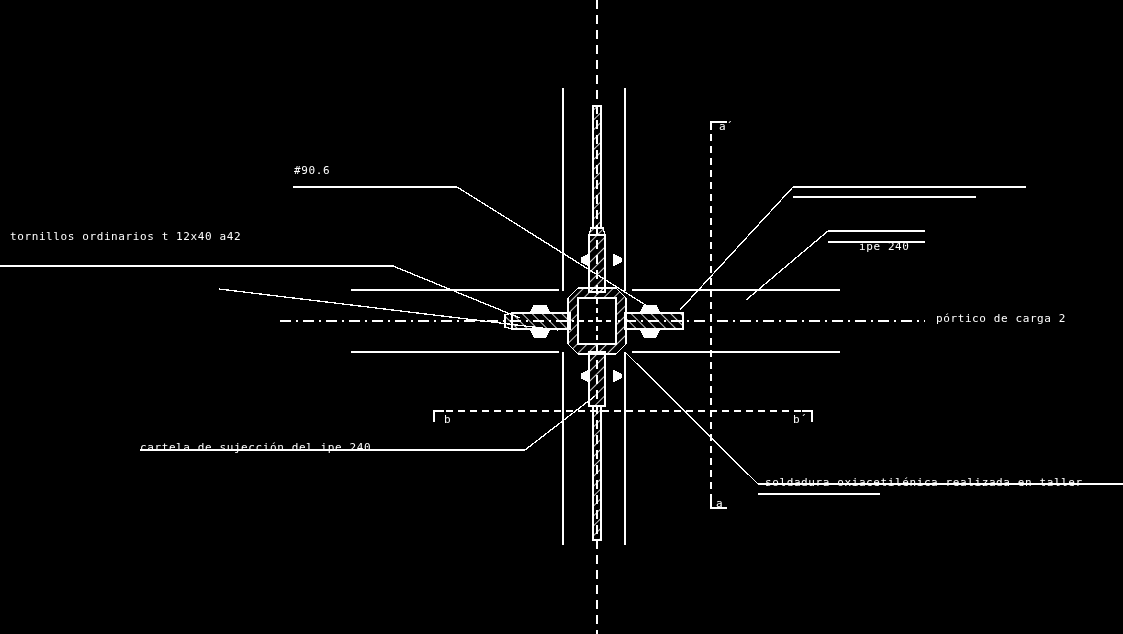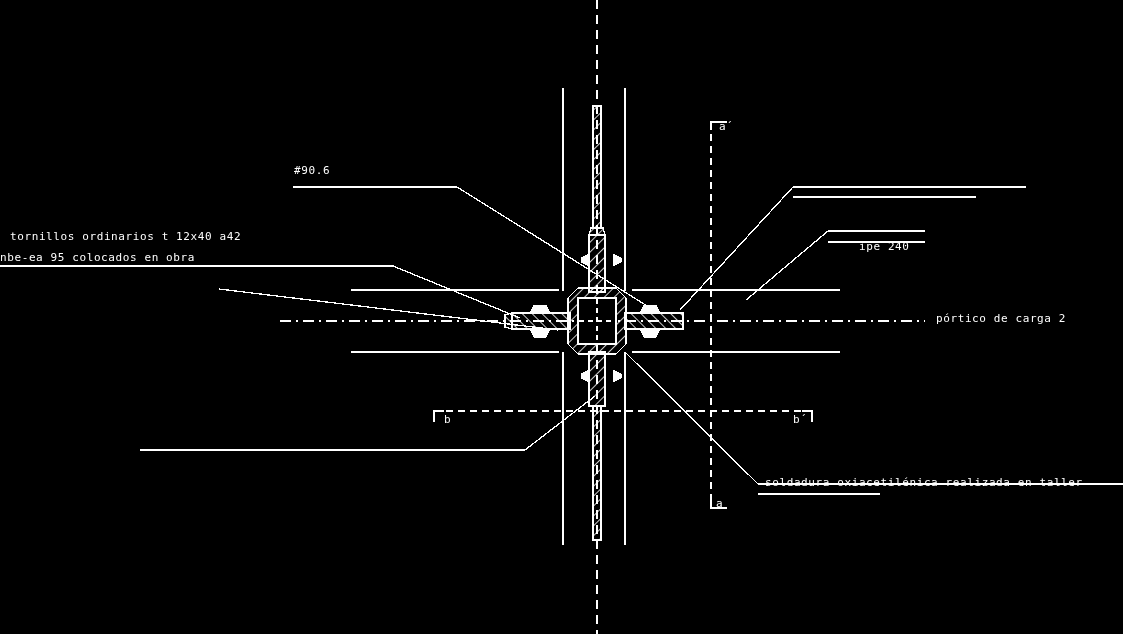--- a/index.html
+++ b/index.html
@@ -139,27 +139,27 @@
         <line x1="140" y1="450" x2="413" y2="450"></line>
         <line x1="758" y1="494" x2="880" y2="494"></line>
       </g>
 
     </g>
   </svg>
 
   <div class="lbl" style="left:294px; top:165px;">#90.6</div>
 
   <div class="lbl" style="left:0px; top:231px;margin-left:10px;">tornillos ordinarios t 12x40 a42</div>
-  <div class="lbl" style="left:0px; top:252px;">nbe-ea 95 colocados en obra</div>
 
 
   <div class="lbl" style="left:859px; top:225px;margin-top:16px;">ipe 240</div>
 
   <div class="lbl" style="left:936px; top:313px;">pórtico de carga 2</div>
 
+  <div class="lbl" style="left:140px; top:442px;">cartela de sujección del ipe 240</div>
 
   <div class="lbl" style="left:765px; top:477px;">soldadura oxiacetilénica realizada en taller</div>
 
   <div class="lbl sm" style="left:719px; top:121px;">a´</div>
   <div class="lbl sm" style="left:716px; top:498px;">a</div>
   <div class="lbl sm" style="left:444px; top:414px;">b</div>
   <div class="lbl sm" style="left:793px; top:414px;">b´</div>
 
 </div>
 

